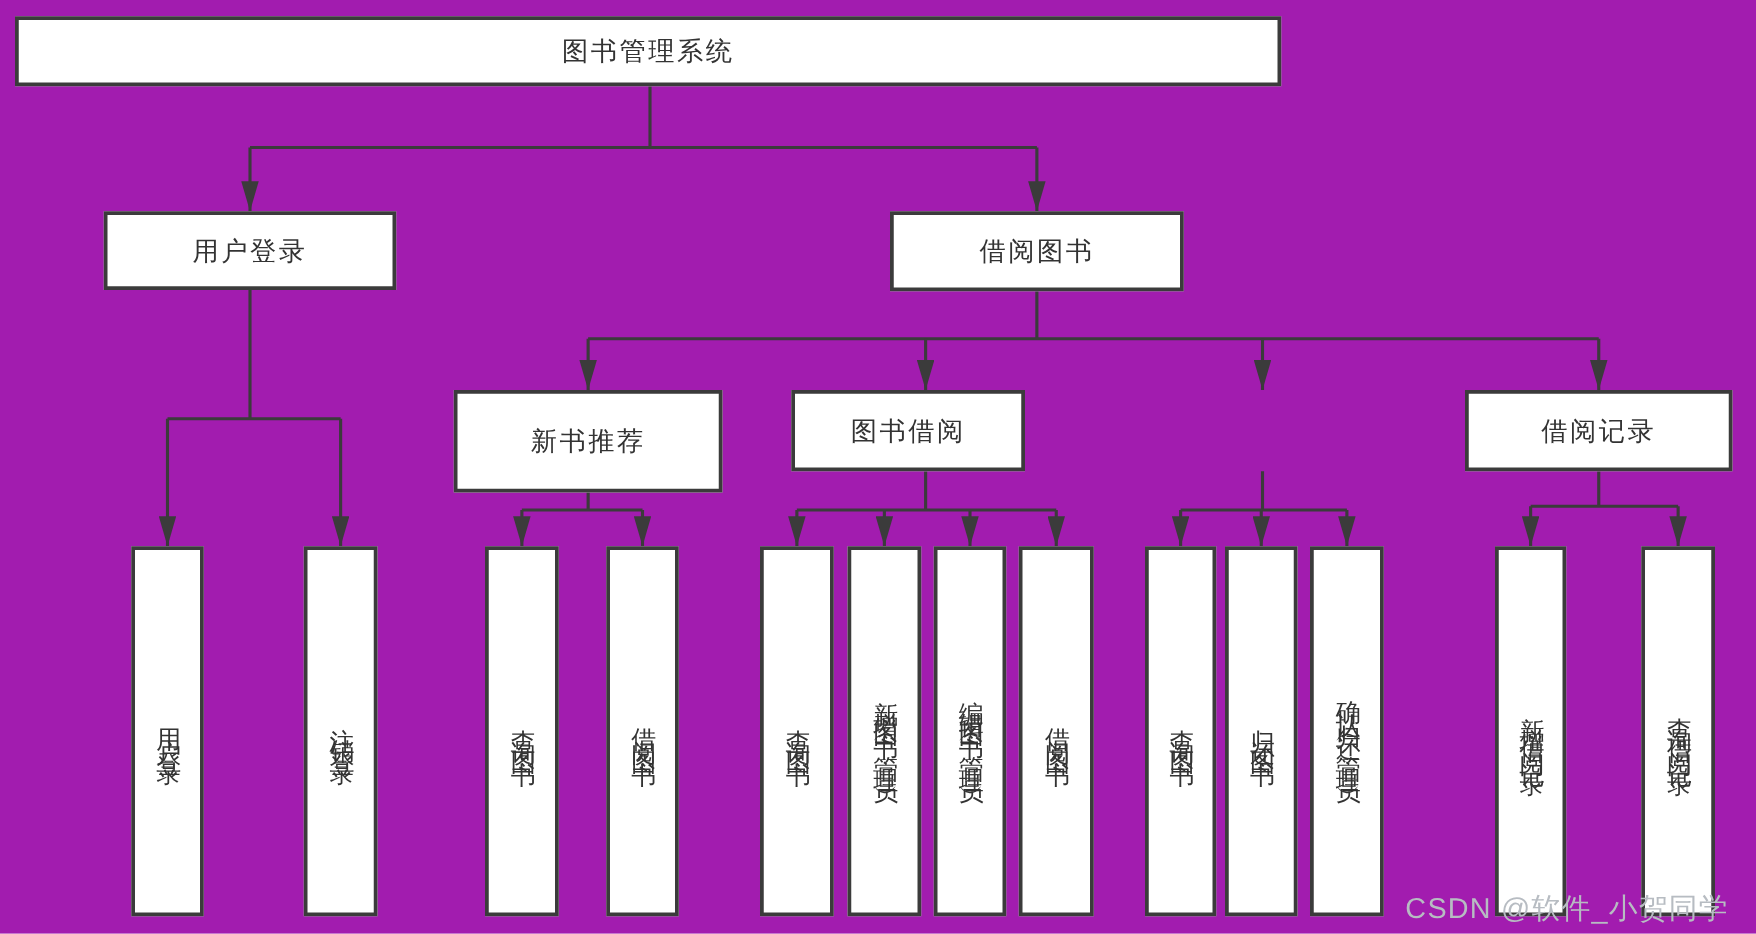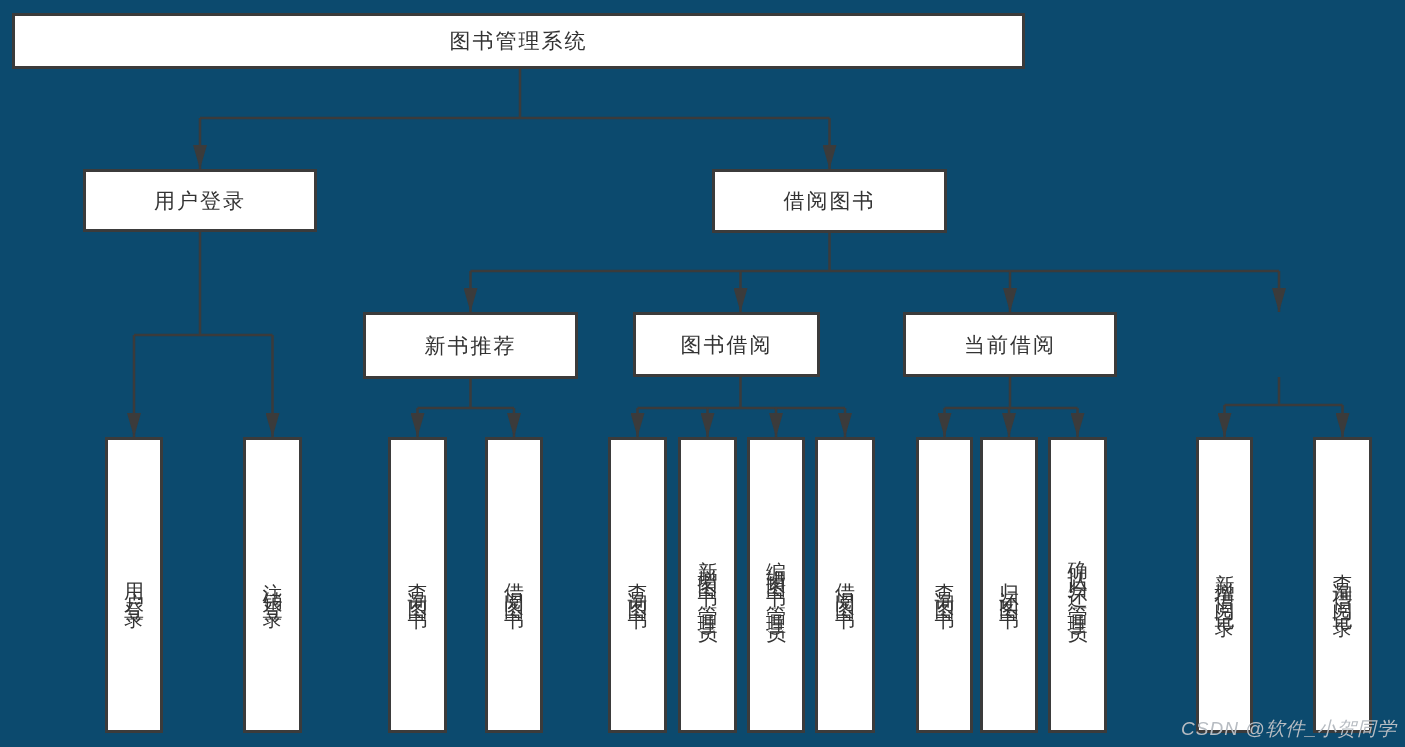--- a/index.html
+++ b/index.html
@@ -1,34 +1,34 @@
 <!DOCTYPE html>
 <html><head>
 <meta charset="utf-8">
 <style>
   html,body{margin:0;padding:0;background:#fff;}
   .stage{
-    position:relative;width:1405px;height:747px;background:#0c4a6e;
+    position:relative;width:1405px;height:747px;background:#a21caf;
     font-family:"Liberation Sans","DejaVu Sans",sans-serif;color:#333;
     overflow:hidden;
   }
   .node{
     position:absolute;box-sizing:border-box;border:3px solid #3b3b3b;background:#fff;
     display:flex;align-items:center;justify-content:center;z-index:1;
   }
   .hlabel{font-size:21px;letter-spacing:2px;white-space:nowrap;}
   .leaf .vtext{
     writing-mode:vertical-rl;text-orientation:mixed;
     font-size:20px;letter-spacing:9px;line-height:1.15;
   }
   svg.wires{position:absolute;left:0;top:0;z-index:0;}
   svg.wires path, svg.wires line{stroke:#3b3b3b;stroke-width:2.5;fill:none;}
   .watermark{
-    position:absolute;right:8px;bottom:5px;font-size:19px;color:#b7bcc2;
-    z-index:3;letter-spacing:1px;white-space:nowrap;font-style:italic;
+    position:absolute;right:22px;bottom:5px;font-size:23px;color:#b7bcc2;
+    z-index:3;letter-spacing:1px;white-space:nowrap;
   }
 </style>
 </head>
 <body>
 
 <div class="stage">
 
   <svg class="wires" width="1405" height="747" aria-hidden="true">
     <defs>
       <marker id="arrow" markerUnits="userSpaceOnUse" markerWidth="24" markerHeight="14" refX="24" refY="7" orient="auto">
@@ -75,28 +75,28 @@
     <span class="hlabel">图书管理系统</span>
   </div>
 
   <div class="node" style="left:83px;top:169px;width:234px;height:63px">
     <span class="hlabel">用户登录</span>
   </div>
   <div class="node" style="left:712px;top:169px;width:235px;height:64px">
     <span class="hlabel">借阅图书</span>
   </div>
 
-  <div class="node" style="left:363px;top:312px;width:215px;height:67px">
+  <div class="node" style="left:363px;top:312px;width:215px;height:82px">
     <span class="hlabel">新书推荐</span>
   </div>
   <div class="node" style="left:633px;top:312px;width:187px;height:65px">
     <span class="hlabel">图书借阅</span>
   </div>
-  <div class="node" style="left:903px;top:312px;width:214px;height:65px">
-    <span class="hlabel">当前借阅</span>
+  <div class="node" style="left:1172px;top:312px;width:214px;height:65px">
+    <span class="hlabel">借阅记录</span>
   </div>
 
   <div class="node leaf" style="left:105px;top:437px;width:58px;height:296px">
     <span class="vtext">用户登录</span>
   </div>
   <div class="node leaf" style="left:243px;top:437px;width:59px;height:296px">
     <span class="vtext">注销登录</span>
   </div>
 
   <div class="node leaf" style="left:388px;top:437px;width:59px;height:296px">

